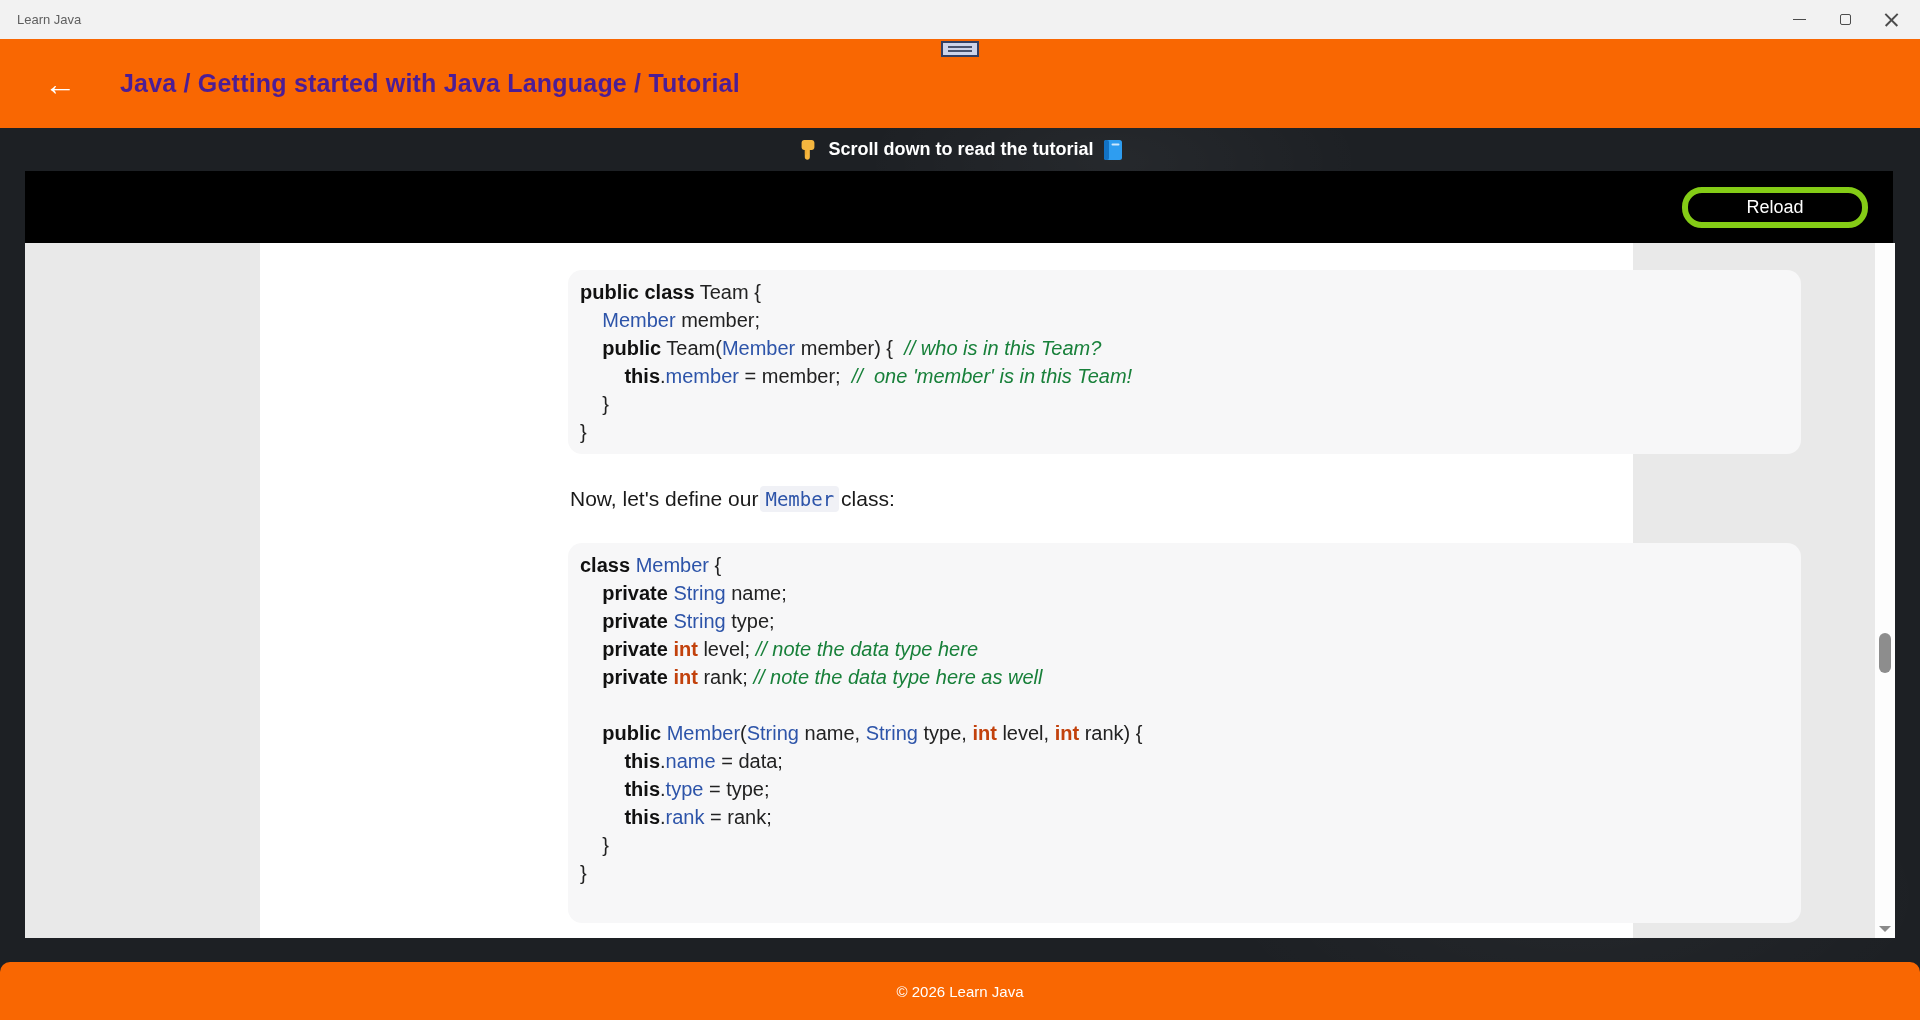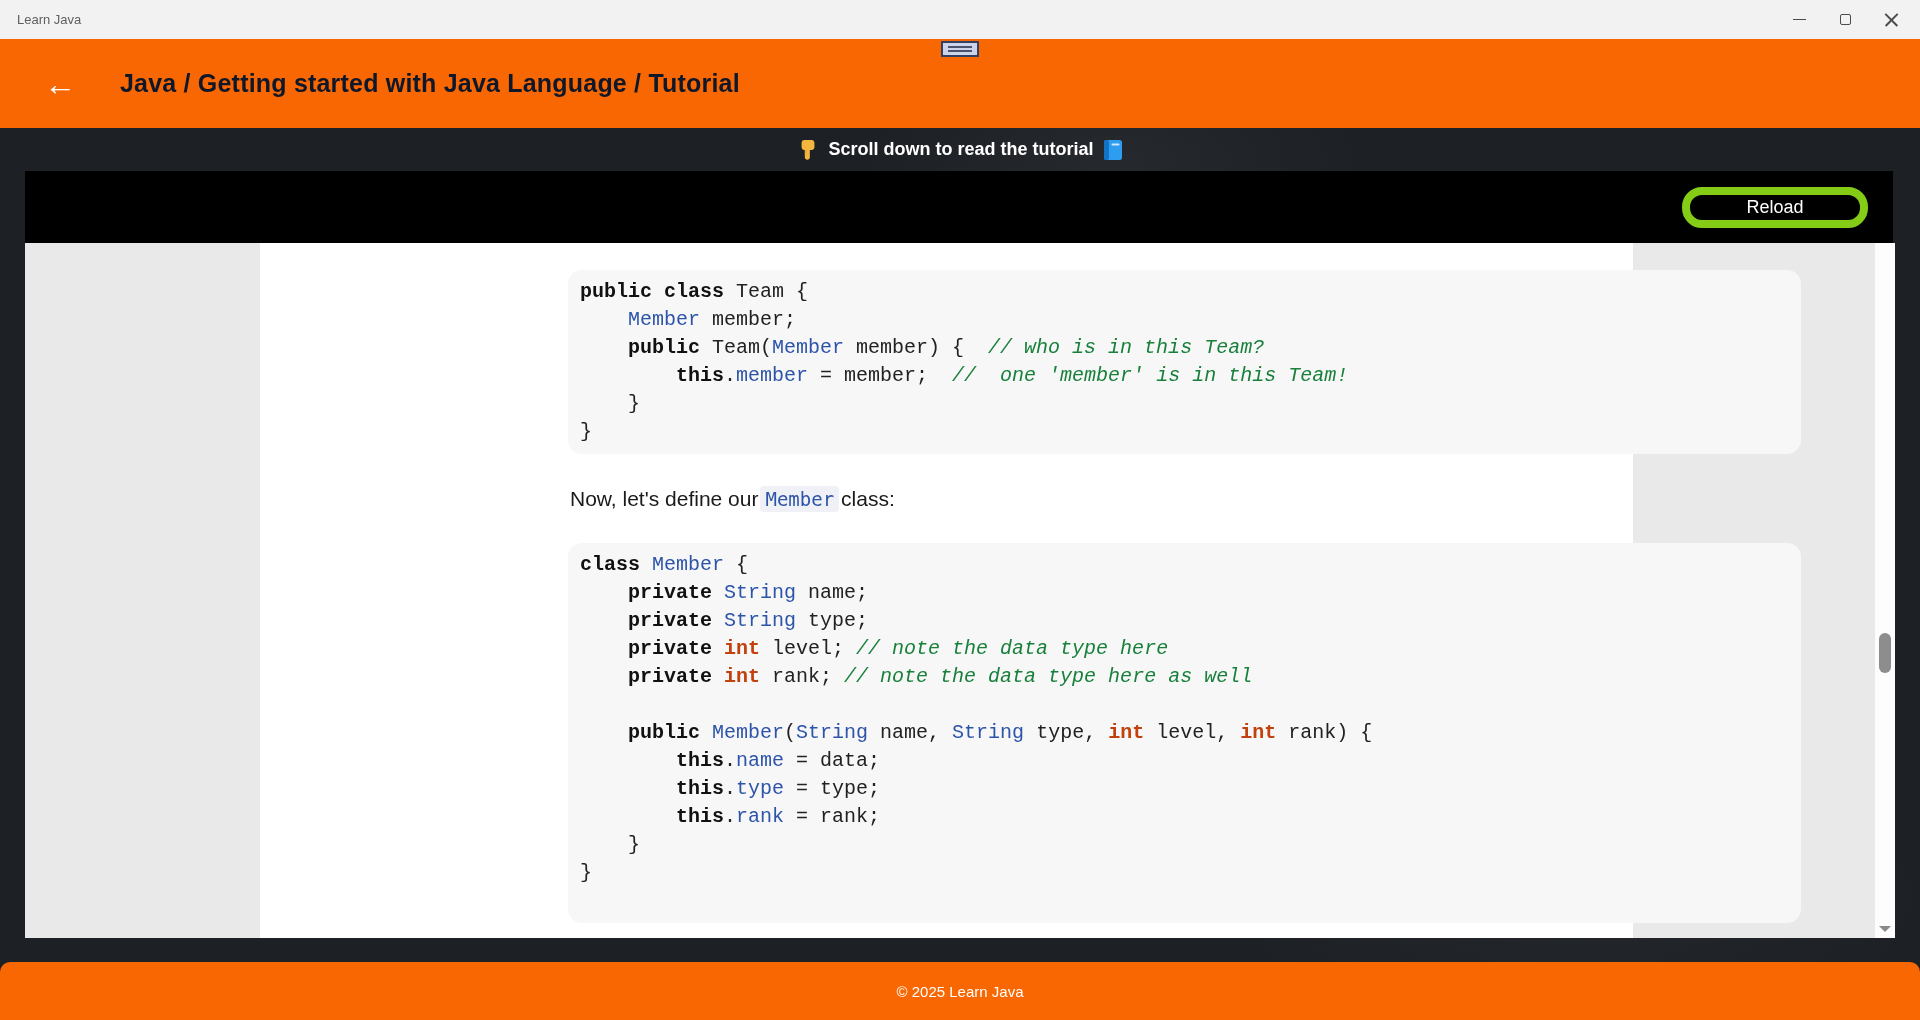--- a/index.html
+++ b/index.html
@@ -25,21 +25,21 @@
   .ic-close::before { transform:rotate(45deg); }
   .ic-close::after  { transform:rotate(-45deg); }
 
   
   .app-header { position:absolute; left:0; top:39px; width:1920px; height:89px;
                 background:#f96702; display:flex; align-items:center; }
   .back-btn { position:absolute; left:38px; top:0; height:89px; width:44px; display:flex;
               align-items:center; justify-content:center; color:#ffffff; font-size:32px;
               line-height:1; cursor:default; }
   .breadcrumb { position:absolute; left:120px; top:0; height:89px; display:flex; align-items:center;
-                color:#0f172a; font-size:25px; font-weight:bold; letter-spacing:.2px;text-align:center; }
+                color:#4c1d95; font-size:25px; font-weight:bold; letter-spacing:.2px;text-align:center; }
   .tab-widget { position:absolute; left:941px; top:41px; width:38px; height:16px;
                 background:#cdd4ea; border:2px solid #333f63; display:flex;
                 align-items:center; justify-content:center; }
   .tab-widget .bars { width:24px; height:6px; border-top:2px solid #49536e;
                 border-bottom:2px solid #49536e; }
 
   
   .dark-frame { position:absolute; left:0; top:128px; width:1920px; height:834px;
         background:
           radial-gradient(420px 180px at 58% 4%, rgba(255,255,255,.04), transparent 60%),
@@ -50,32 +50,32 @@
   
   .notice-row { position:absolute; left:0; top:128px; width:1920px; height:43px;
                 display:flex; align-items:center; justify-content:center; gap:9px;
                 color:#ffffff; font-size:18px; font-weight:bold; }
   .notice-icon { display:flex; align-items:center; }
 
   
   .webview-toolbar { position:absolute; left:25px; top:171px; width:1868px; height:72px;
                      background:#000000; }
   .reload-btn { position:absolute; left:1657px; top:16px; width:186px; height:41px;
-                background:transparent; border:8px solid #84cc16; border-radius:20px;
+                background:transparent; border:6px solid #84cc16; border-radius:20px;
                 color:#ffffff; font-size:18px; font-family:"Liberation Sans",sans-serif;
                 display:flex; align-items:center; justify-content:center; }
 
   
   .page { position:absolute; left:25px; top:243px; width:1850px; height:695px;
           background:#e9e9e9; overflow:hidden; }
   .content-col { position:absolute; left:235px; top:0; width:1373px; height:695px; background:#ffffff; }
 
   .code-block { position:absolute; left:308px; width:1233px; background:#f7f7f8;
                 border-radius:14px; padding:8px 12px;
-                font-family:Liberation Mono, monospace; font-size:20px; line-height:28px; }
+                font-family:Liberation Sans, sans-serif; font-size:20px; line-height:28px; }
   .code-block-1 { top:27px;  height:184px; }
   .code-block-2 { top:300px; height:380px; }
   .code-line { white-space:pre; }
   .tok-k { font-weight:bold; color:#111111; }
   .tok-t { color:#2d54a9; }
   .tok-i { font-weight:bold; color:#c2410c; }
   .tok-f { color:#2d54a9; }
   .tok-c { font-style:italic; color:#18803a; }
   .tok-p { color:#222222; }
 
@@ -186,16 +186,16 @@
 
     </div>
   </div>
 
   <div class="scroll-track">
     <div class="scroll-thumb"></div>
     <div class="scroll-down-arrow"></div>
   </div>
 
   <div class="app-footer">
-    <span>© 2025 Learn Java</span>
+    <span>© 2026 Learn Java</span>
   </div>
 
 </div>
 
 </body></html>

